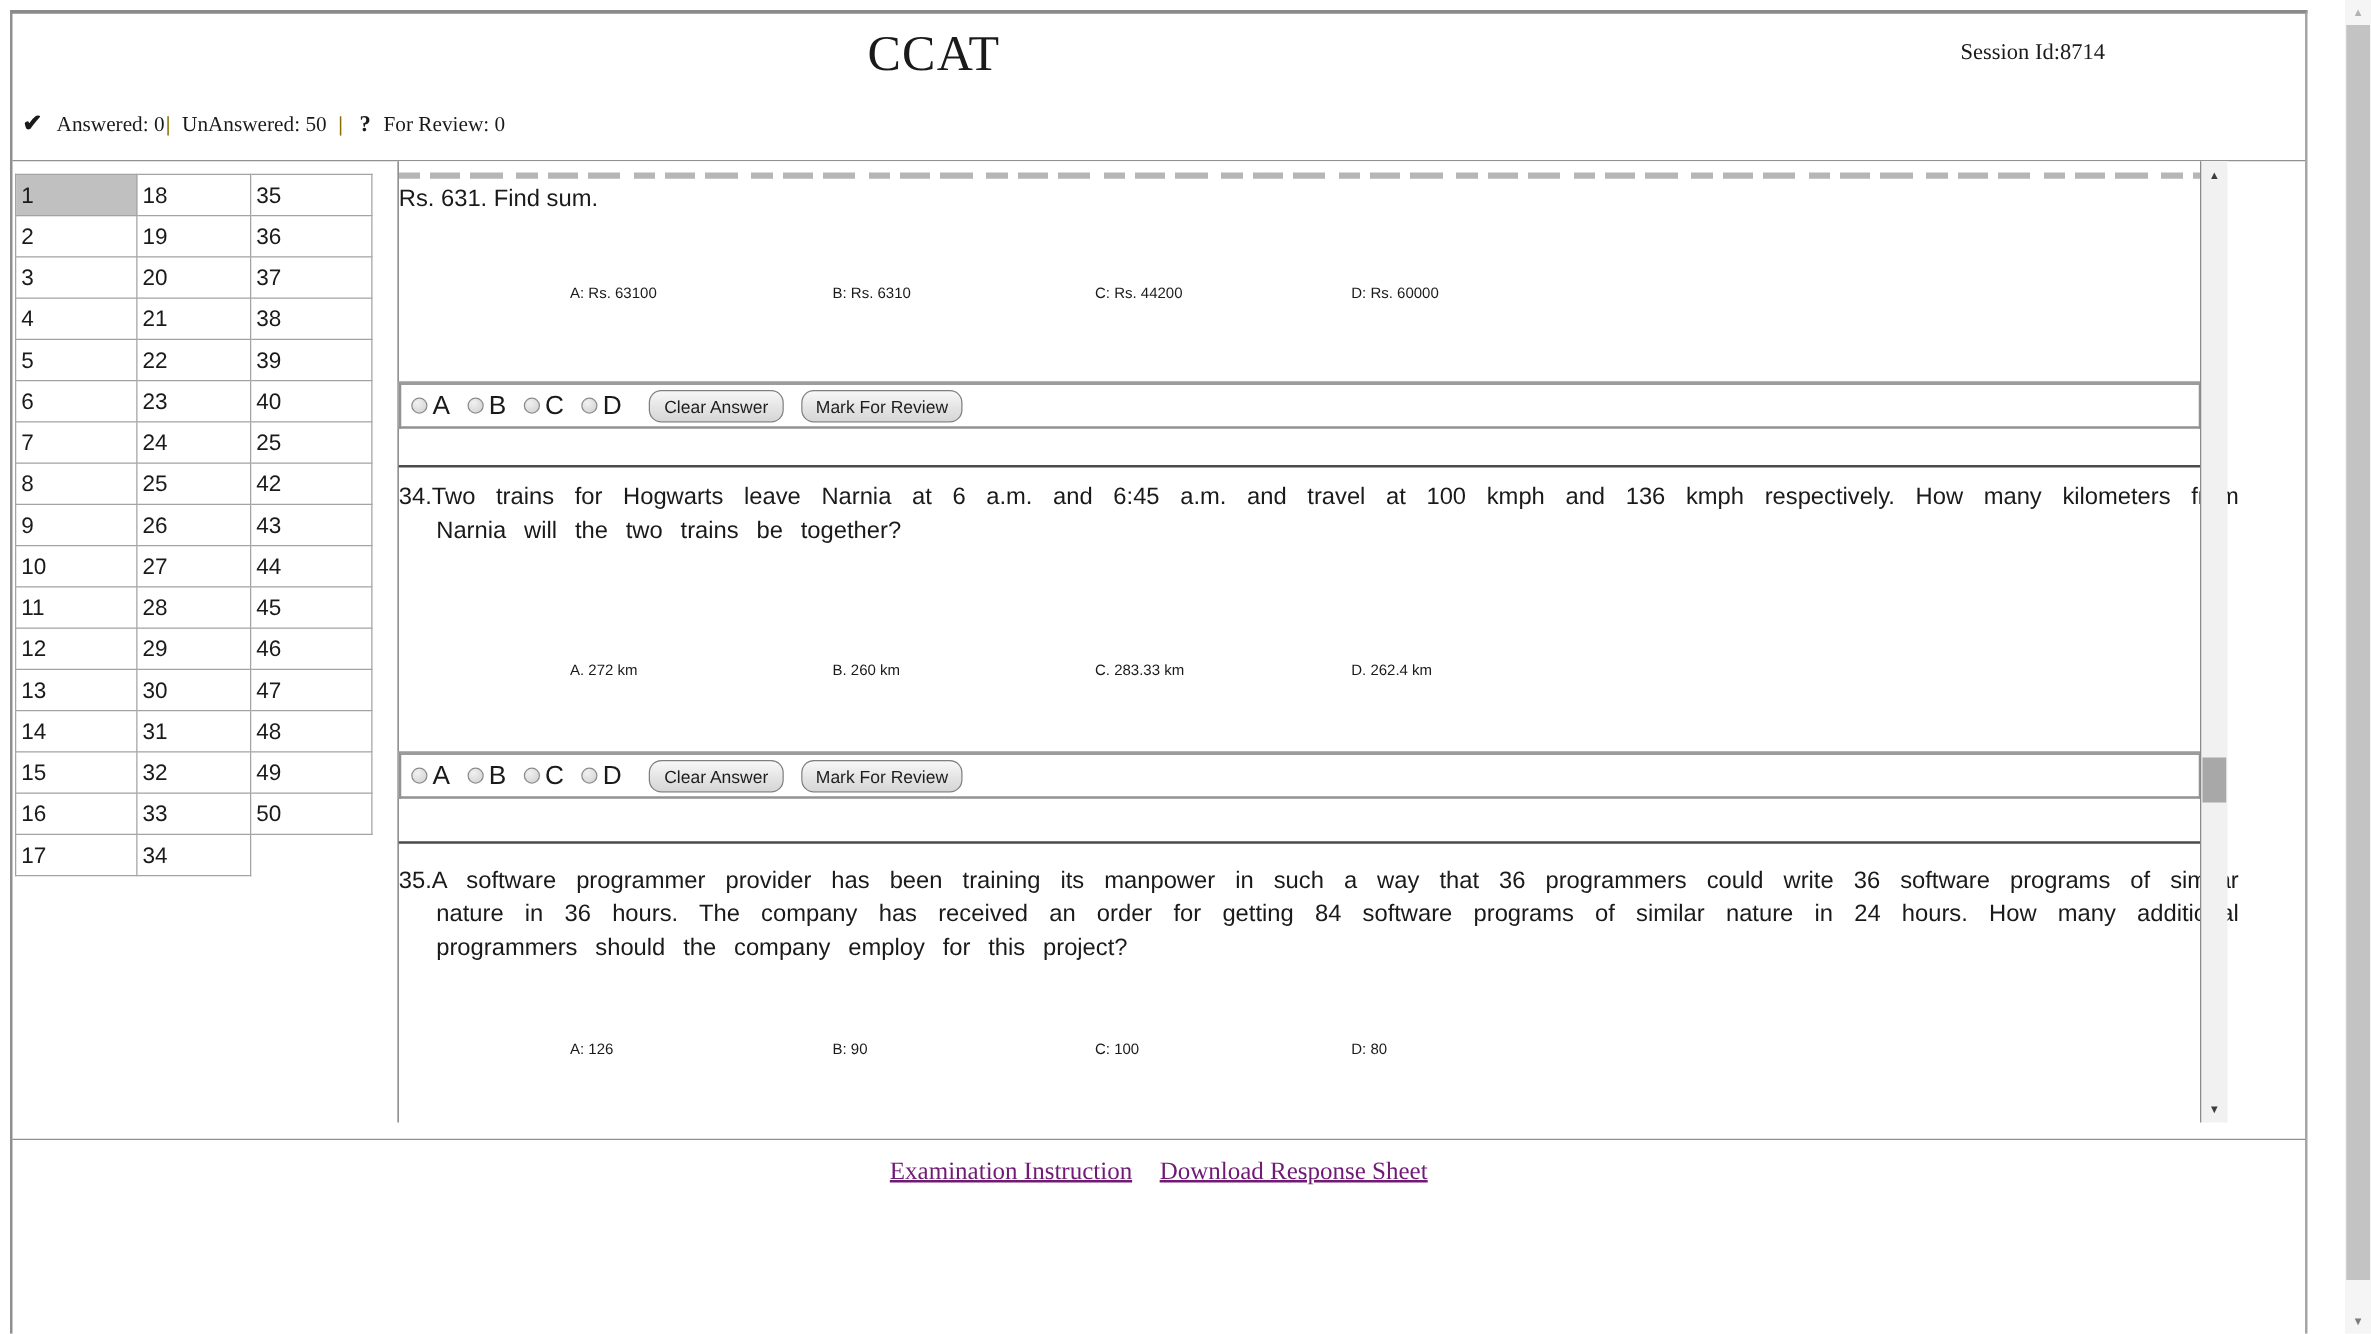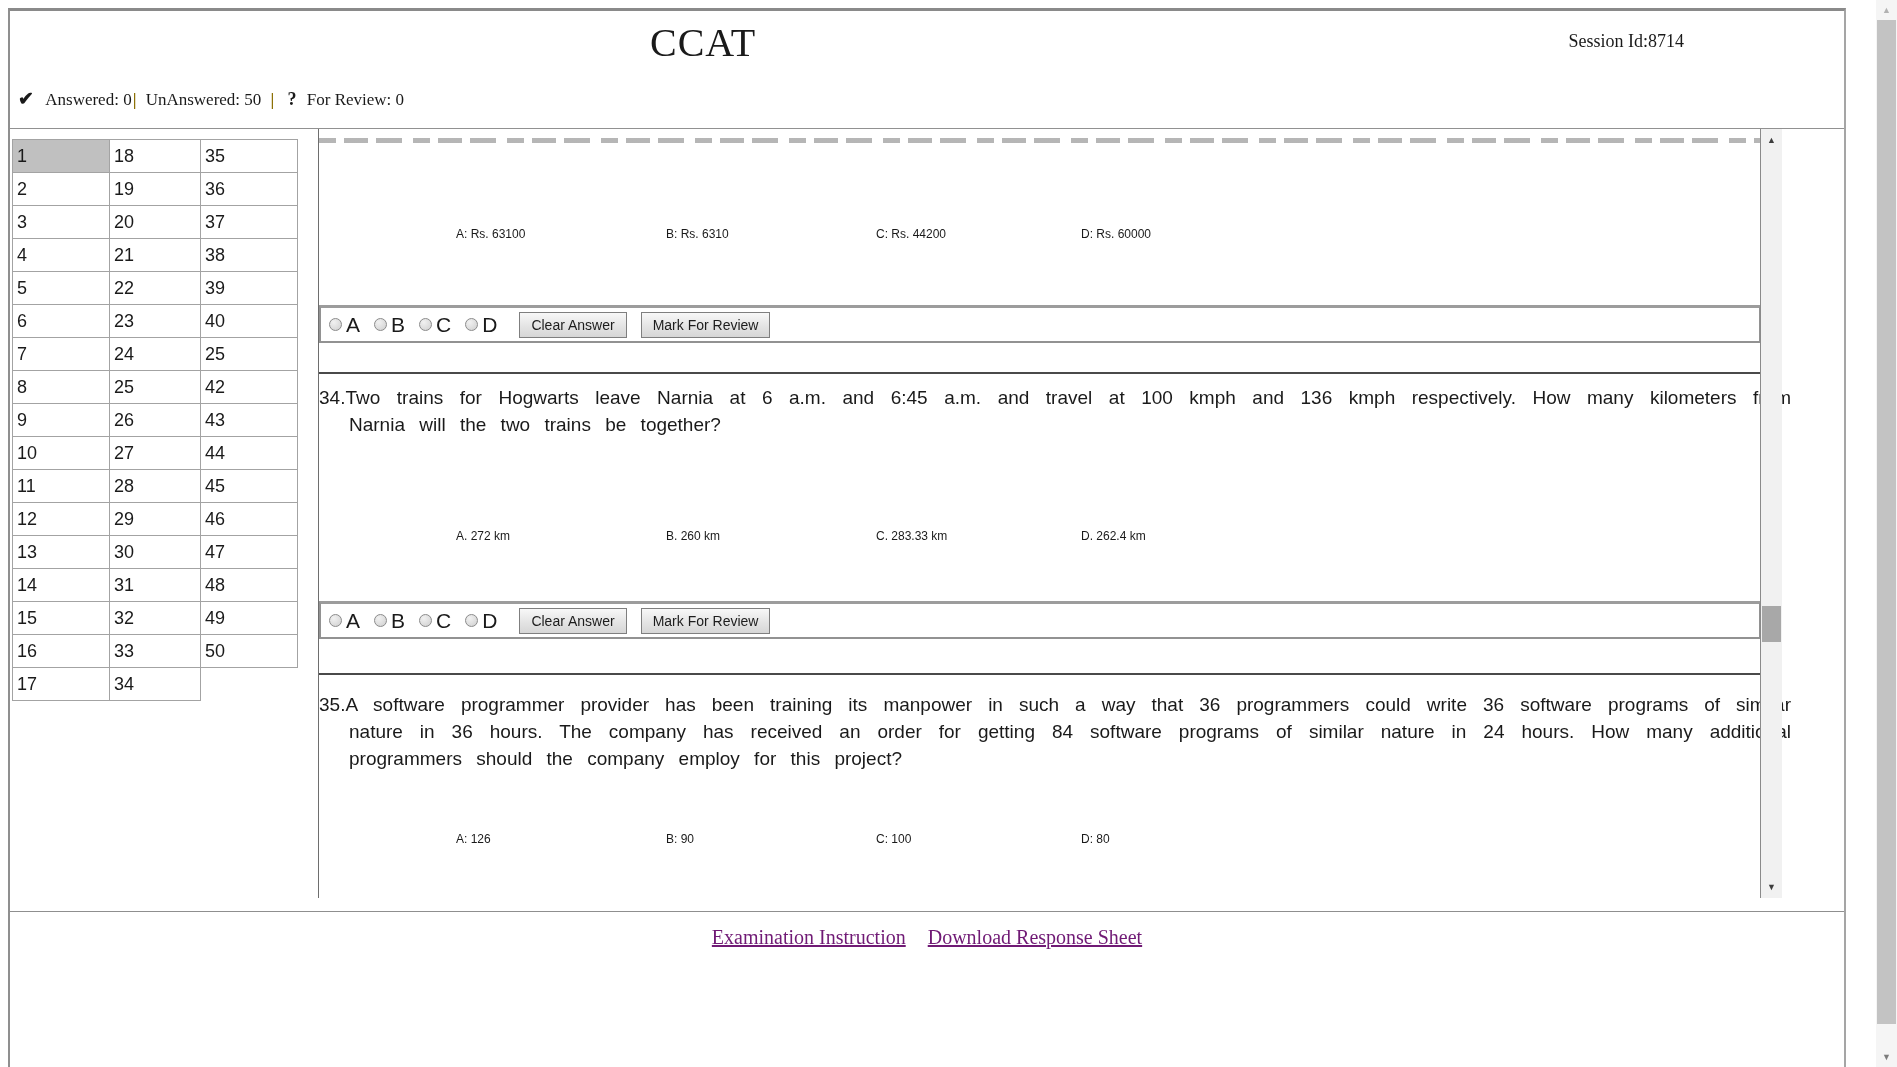--- a/index.html
+++ b/index.html
@@ -19,21 +19,21 @@
   .exam-window {
     position:absolute; left:8px; top:8px; width:1838px; height:1059px; box-sizing:border-box;
     border-top:3px solid #8a8a8a; border-left:2px solid #8f8f8f; border-right:2px solid #a5a5a5;
     background:#fff;
   }
 
   
   .header { position:relative; height:117px; border-bottom:1px solid #919191; font-family:"Liberation Serif", serif; }
   .candidate { position:absolute; left:8px; top:16px; font-size:24px; white-space:nowrap; }
   .candidate .cid { font-size:21px; }
-  .exam-title { position:absolute; left:640px; top:8px; font-size:40px; letter-spacing:1px; }
+  .exam-title { position:absolute; left:684px; top:8px; font-size:40px; letter-spacing:1px; }
   .session-id { position:absolute; right:160px; top:20px; font-size:18px; }
   .status-bar { position:absolute; left:8px; top:76px; font-size:17px; white-space:nowrap; }
   .status-bar .check-ic { font-size:19px; font-weight:bold; margin-right:8px; }
   .status-bar .pipe { color:#8a6d00; font-weight:bold; padding:0 5px; }
   .status-bar .pipe.first { padding-left:1px; }
   .status-bar .q-ic { font-weight:bold; font-size:18px; margin:0 6px 0 4px; }
 
   
   .content { position:relative; height:782px; border-bottom:1px solid #8f8f8f; }
 
@@ -68,21 +68,21 @@
   .q34 { top:255px; } .q35 { top:562px; }
 
   
   .radio-box { display:flex; align-items:center; width:527px; height:38px; box-sizing:border-box;
     border:2px solid #929292; border-top:3px solid #9c9c9c; background:#fff; padding-left:5px; }
   .rb1 { top:176px; } .rb2 { top:472px; }
   .radio-box input[type=radio] { appearance:none; -webkit-appearance:none; width:13px; height:13px; margin:0 4px 0 3px;
     border:1px solid #8b8b8b; border-radius:50%; background:radial-gradient(circle at 35% 30%, #f1f1f1, #cfcfcf); cursor:pointer; }
   .choice-letter { font-size:21px; margin-right:11px; }
   .ctl-btn { margin-left:11px; height:26px; padding:0 11px; font-family:"Liberation Sans", sans-serif; font-size:14px; color:#1d1d1d;
-    background:linear-gradient(#f8f8f8, #e4e4e4 55%, #d6d6d6); border:1px solid #7f7f7f; border-radius:0; cursor:pointer; }
+    background:linear-gradient(#f8f8f8, #e4e4e4 55%, #d6d6d6); border:1px solid #7f7f7f; border-radius:10px; cursor:pointer; }
   .ctl-btn.mark { margin-left:14px; }
 
   
   .qscroll { position:absolute; top:0; right:0; width:21px; height:769px; background:#f1f1f1; border-left:1px solid #8a8a8a; box-sizing:content-box; }
   .qscroll .sc-arrow { position:absolute; left:0; width:21px; text-align:center; font-size:9px; color:#3d3d3d; }
   .qscroll .sc-up { top:6px; }
   .qscroll .sc-down { bottom:6px; }
   .qscroll .sc-thumb { position:absolute; left:1px; width:19px; top:477px; height:36px; background:#a8a8a8; }
 
   
@@ -195,20 +195,21 @@
             <td>17</td>
             <td>34</td>
             <td class="empty"></td>
           </tr>
         </tbody>
     </table>
 
     <div class="qpanel">
 
       <div class="block clipped-line"></div>
+      <div class="block qtail">Rs. 631. Find sum.</div>
       <div class="block opts opts-q33">
           <span class="opt0">A: Rs. 63100</span>
           <span class="opt1">B: Rs. 6310</span>
           <span class="opt2">C: Rs. 44200</span>
           <span class="opt3">D: Rs. 60000</span>
         </div>
       <div class="block radio-box rb1">
           <input type="radio" name="q33" style="">
           <span class="choice-letter">A</span>
           <input type="radio" name="q33" style="">

